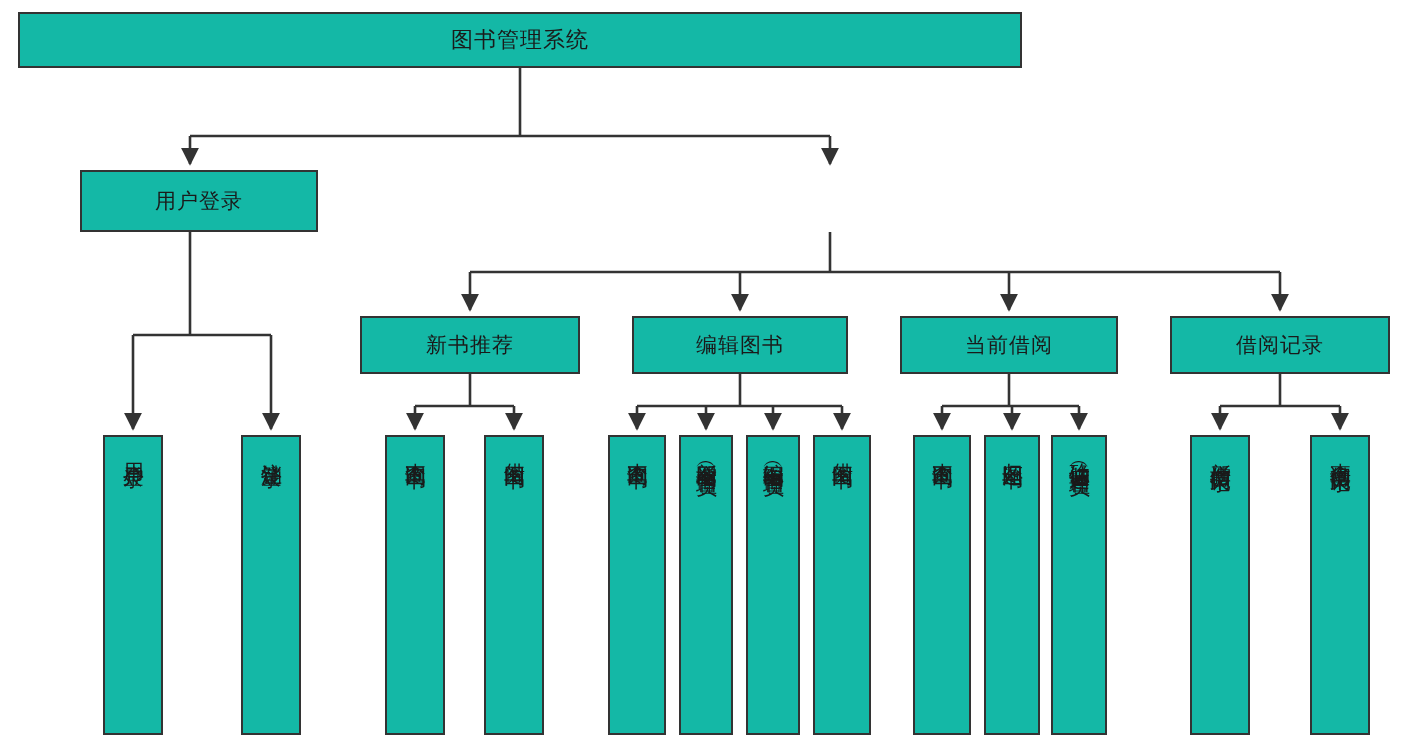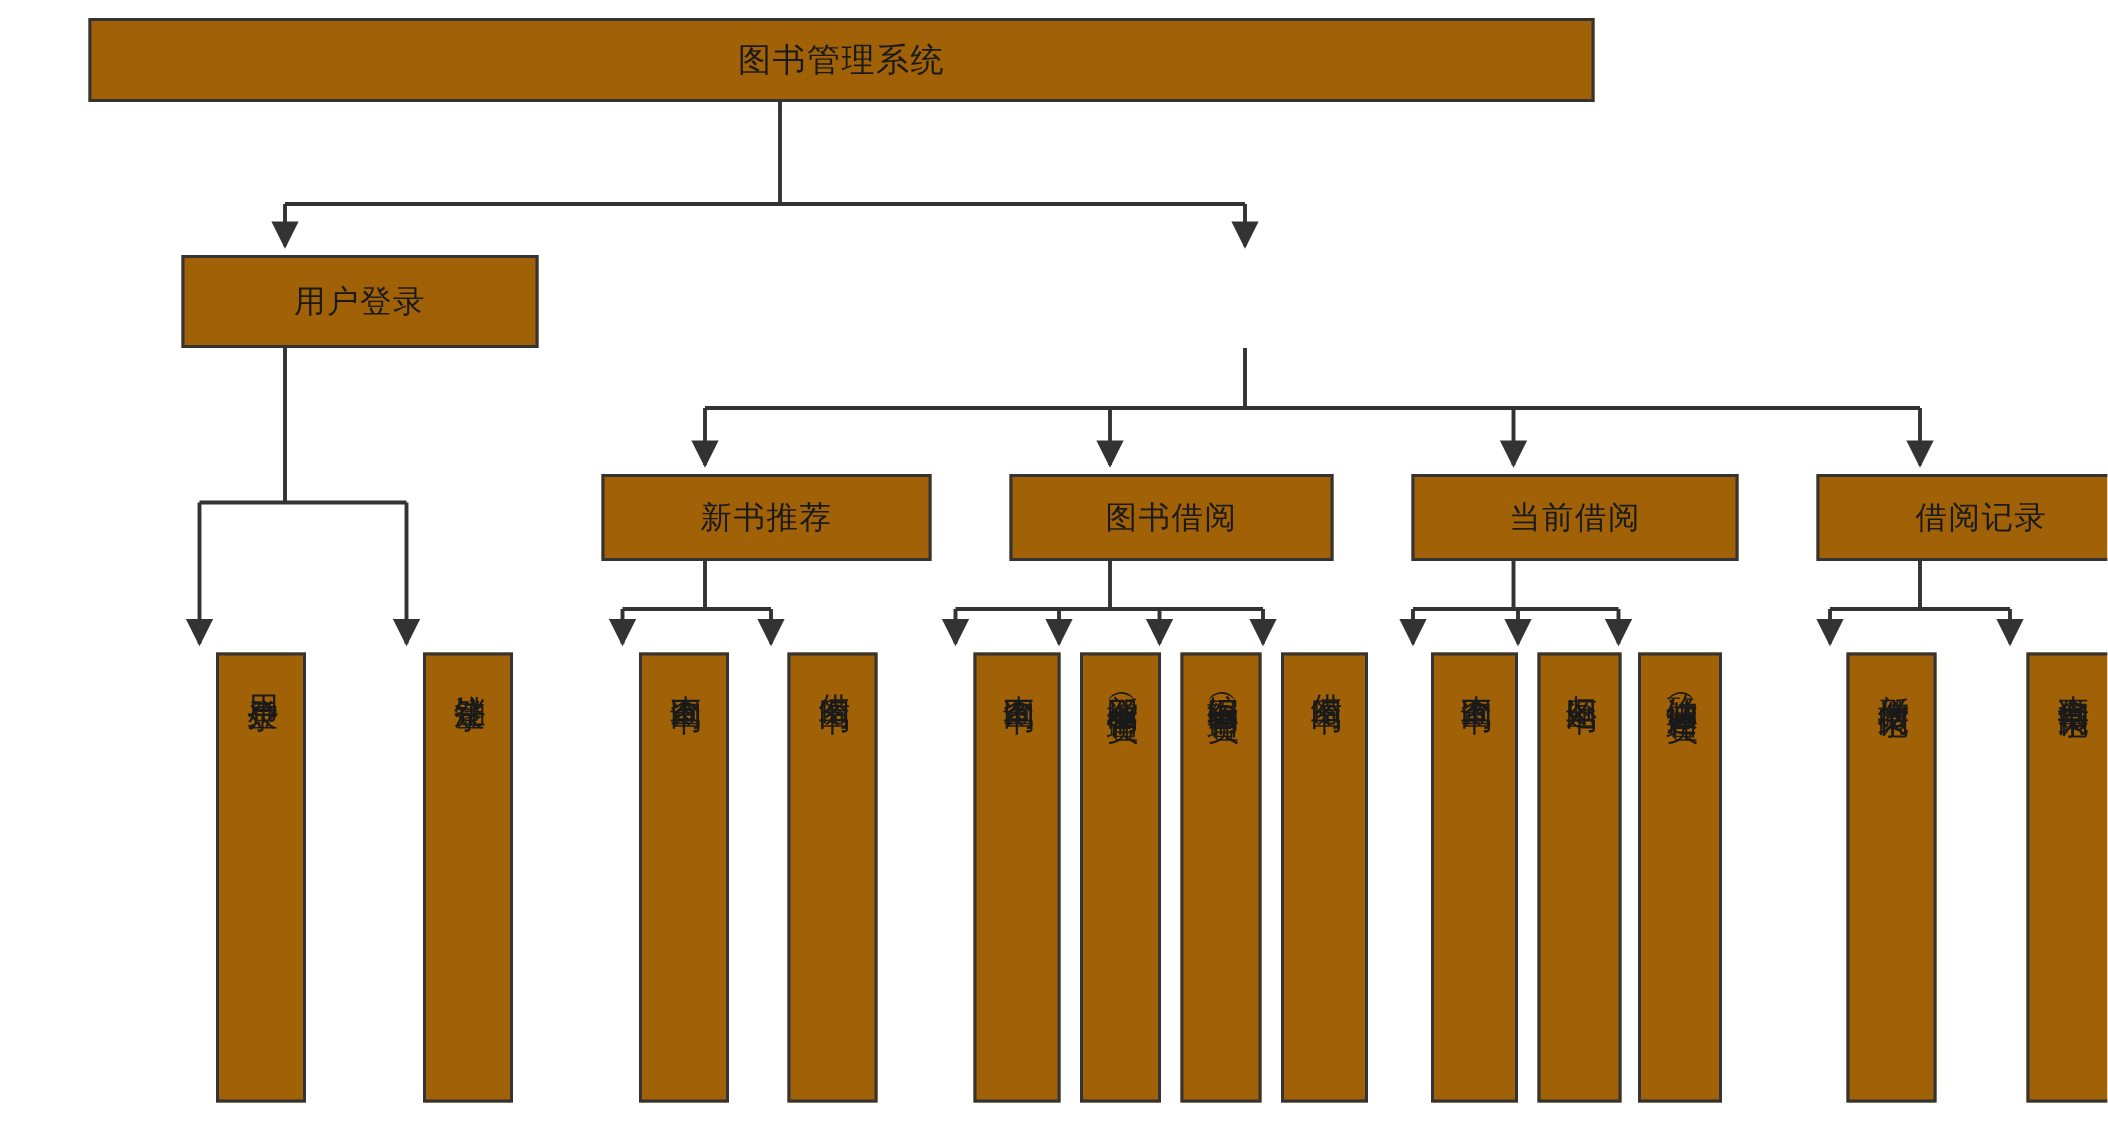--- a/index.html
+++ b/index.html
@@ -22,26 +22,25 @@
     left: 0;
     top: 0;
     width: 1405px;
     height: 747px;
     pointer-events: none;
   }
   .node {
     position: absolute;
     box-sizing: border-box;
     border: 2.5px solid #333333;
-    background: #a16207;
+    background: #14b8a6;
     display: flex;
     align-items: center;
     justify-content: center;
     color: #1a1a1a;
-    margin-left: 41px;
   }
   .node-h {
     font-size: 21px;
     letter-spacing: 1px;
     white-space: nowrap;
   }
   .node-root {
     font-size: 22px;
   }
   .node-v {
@@ -128,21 +127,21 @@
   </div>
 
   <div class="node node-h" style="left:80px; top:170px; width:238px; height:62px;">
     <span>用户登录</span>
   </div>
 
   <div class="node node-h" style="left:360px; top:316px; width:220px; height:58px;justify-content:center;">
     <span>新书推荐</span>
   </div>
   <div class="node node-h" style="left:632px; top:316px; width:216px; height:58px;">
-    <span>图书借阅</span>
+    <span>编辑图书</span>
   </div>
   <div class="node node-h" style="left:900px; top:316px; width:218px; height:58px;">
     <span>当前借阅</span>
   </div>
   <div class="node node-h" style="left:1170px; top:316px; width:220px; height:58px;">
     <span>借阅记录</span>
   </div>
 
   <div class="node node-v" style="left:103px; top:435px; width:60px; height:300px;">
     <span class="vtext">用户登录</span>

